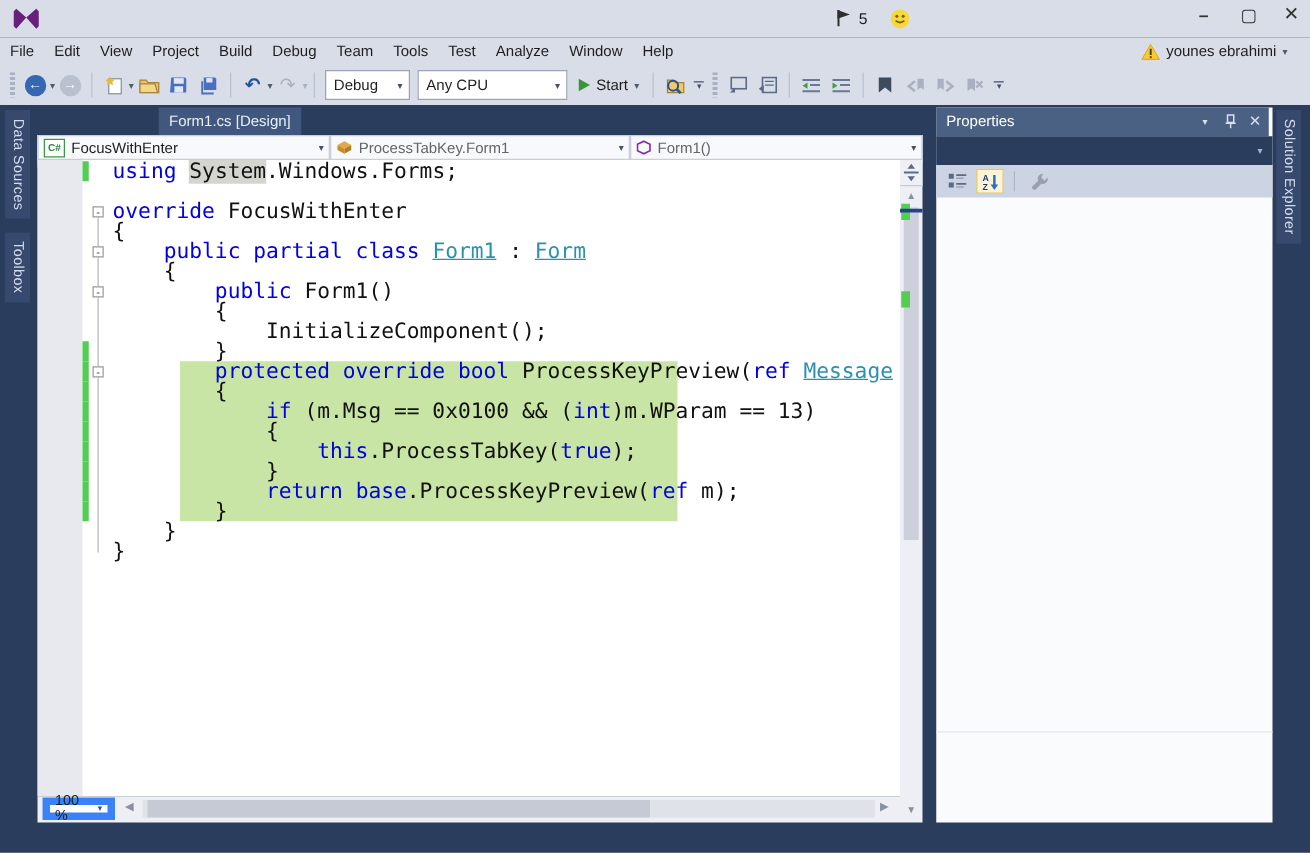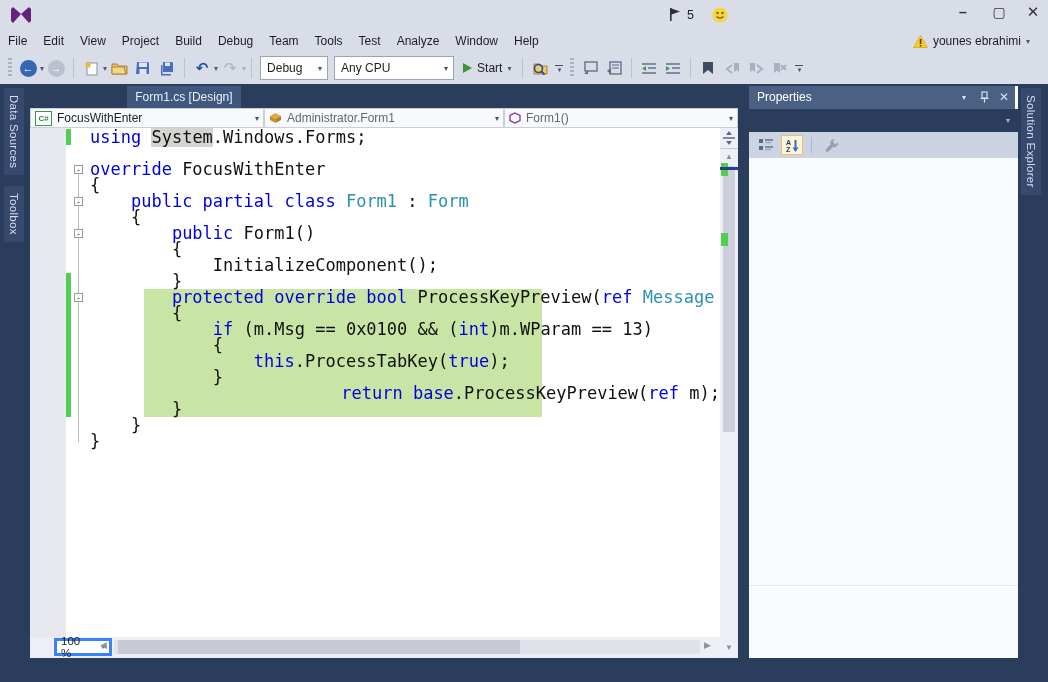--- a/index.html
+++ b/index.html
@@ -65,37 +65,37 @@
   
   #editor{left:30px;top:128px;width:690px;height:509px;background:#fff;overflow:hidden;}
   #gutter{left:0;top:0;width:36px;height:509px;background:#e8e9ee;}
   #outline-guide{left:48px;top:45px;width:1px;height:269px;background:#b8b8b8;}
   #hlblock{left:114px;top:161px;width:398px;height:128px;background:#c9e5a5;}
   .cl{position:absolute;left:0;width:100%;height:16px;}
   .cbar{position:absolute;left:36px;top:0;width:5px;height:16px;background:#53ce53;}
   .cfold{position:absolute;left:44px;top:3.5px;width:9px;height:9px;border:1px solid #9a9a9a;background:#fff;font-size:9px;line-height:8px;text-align:center;color:#444;font-style:normal;box-sizing:border-box;}
   .ctext{display:block;margin-left:60px;white-space:pre;font-family:"DejaVu Sans Mono","Liberation Mono",monospace;font-size:17px;line-height:16px;color:#111;}
   .c-kw{color:#0101dd;}
-  .c-ty{color:#2b91af;}
+  .c-ty{color:#2b91af;text-decoration:underline;}
   .c-pl{color:#111;}
   .c-sym{background:#d5d5d0;color:#111;}
   
   #vscroll{left:720px;top:128px;width:18px;height:530px;background:#edeff4;}
   #splitter{left:0;top:0;width:18px;height:20px;background:#eef0f5;border-bottom:1px solid #c6cbd8;text-align:center;}
   .sarrow{width:18px;text-align:center;font-size:8px;color:#8a90a0;line-height:15px;}
   #varrow-up{left:0;top:21px;}
   #varrow-down{left:0;top:512px;}
   #vthumb{left:3px;top:38px;width:12px;height:266px;background:#cdd0da;}
   .mark-green{left:1px;width:7px;background:#53ce53;}
   #mark1{top:35px;height:13px;}
   #mark2{top:105px;height:13px;}
   #mark-caret{left:0;top:39px;width:18px;height:3px;background:#27408b;}
   
   #hscrollrow{left:30px;top:637px;width:690px;height:21px;background:#edeff4;}
-  #zoomcombo{left:4px;top:1px;width:58px;height:18px;background:#fff;border:3px solid #3b82f6;display:flex;align-items:center;font-size:11.5px;color:#1e1e1e;box-sizing:border-box;margin-left:20px;}
+  #zoomcombo{left:4px;top:1px;width:58px;height:18px;background:#fff;border:6px solid #3b82f6;display:flex;align-items:center;font-size:11.5px;color:#1e1e1e;box-sizing:border-box;}
   #zoomcombo .cval{flex:1;padding:0 4px;}
   #zoomcombo .cdrop{width:12px;font-size:7px;color:#44506b;text-align:center;}
   #harrow-left{left:70px;top:3px;font-size:9px;color:#8a90a0;}
   #harrow-right{left:674px;top:3px;font-size:9px;color:#8a90a0;}
   #htrack{left:84px;top:3px;width:586px;height:14px;background:#dfe2e9;}
   #hthumb{left:88px;top:3px;width:402px;height:14px;background:#c6cad4;}
   
   #props{left:749px;top:86px;width:269px;height:572px;background:#fafbfd;}
   #props-title{left:0;top:0;width:266px;height:23px;background:#4b6183;color:#fff;font-size:12px;line-height:23px;padding-left:8px;box-sizing:border-box;}
   .ptbtn{top:0;height:23px;line-height:23px;color:#d8e0ee;font-size:10px;text-align:center;width:18px;}
@@ -332,21 +332,21 @@
       <span class="cdrop">▾</span>
     </span>
     <span class="navseg" id="navseg-type">
       <span>
         <svg width="13" height="12" viewBox="0 0 13 12">
             <path d="M6.5 1 L12 4 L6.5 7 L1 4 Z" fill="#e0a943"></path>
             <path d="M1 4 v4 l5.5 3 v-4 Z" fill="#c78a2e"></path>
             <path d="M12 4 v4 l-5.5 3 v-4 Z" fill="#b57b22"></path>
           </svg>
       </span>
-      <span>Administrator.Form1</span>
+      <span>ProcessTabKey.Form1</span>
       <span class="cdrop">▾</span>
     </span>
     <span class="navseg" id="navseg-member">
       <span>
         <svg width="12" height="12" viewBox="0 0 12 12">
             <path d="M6 1 L11 3.5 L11 8.5 L6 11 L1 8.5 L1 3.5 Z" fill="none" stroke="#852ca5" stroke-width="1.3"></path>
           </svg>
       </span>
       <span>Form1()</span>
       <span class="cdrop">▾</span>
@@ -411,21 +411,21 @@
           <span class="ctext">            <span class="c-pl">{</span></span>
         </div>
         <div class="cl" style="top: 225px;">
           <i class="cbar"></i>
           <span class="ctext">                <span class="c-kw">this</span><span class="c-pl">.ProcessTabKey(</span><span class="c-kw">true</span><span class="c-pl">);</span></span>
         </div>
         <div class="cl" style="top: 241px;">
           <i class="cbar"></i>
           <span class="ctext">            <span class="c-pl">}</span></span>
         </div>
-        <div class="cl" style="top: 257px; text-align: right;">
+        <div class="cl" style="top: 257px;">
           <i class="cbar"></i>
           <span class="ctext">            <span class="c-kw">return</span><span class="c-pl"> </span><span class="c-kw">base</span><span class="c-pl">.ProcessKeyPreview(</span><span class="c-kw">ref</span><span class="c-pl"> m);</span></span>
         </div>
         <div class="cl" style="top: 273px;">
           <i class="cbar"></i>
           <span class="ctext">        <span class="c-pl">}</span></span>
         </div>
         <div class="cl" style="top: 289px;">
           <span class="ctext">    <span class="c-pl">}</span></span>
         </div>

